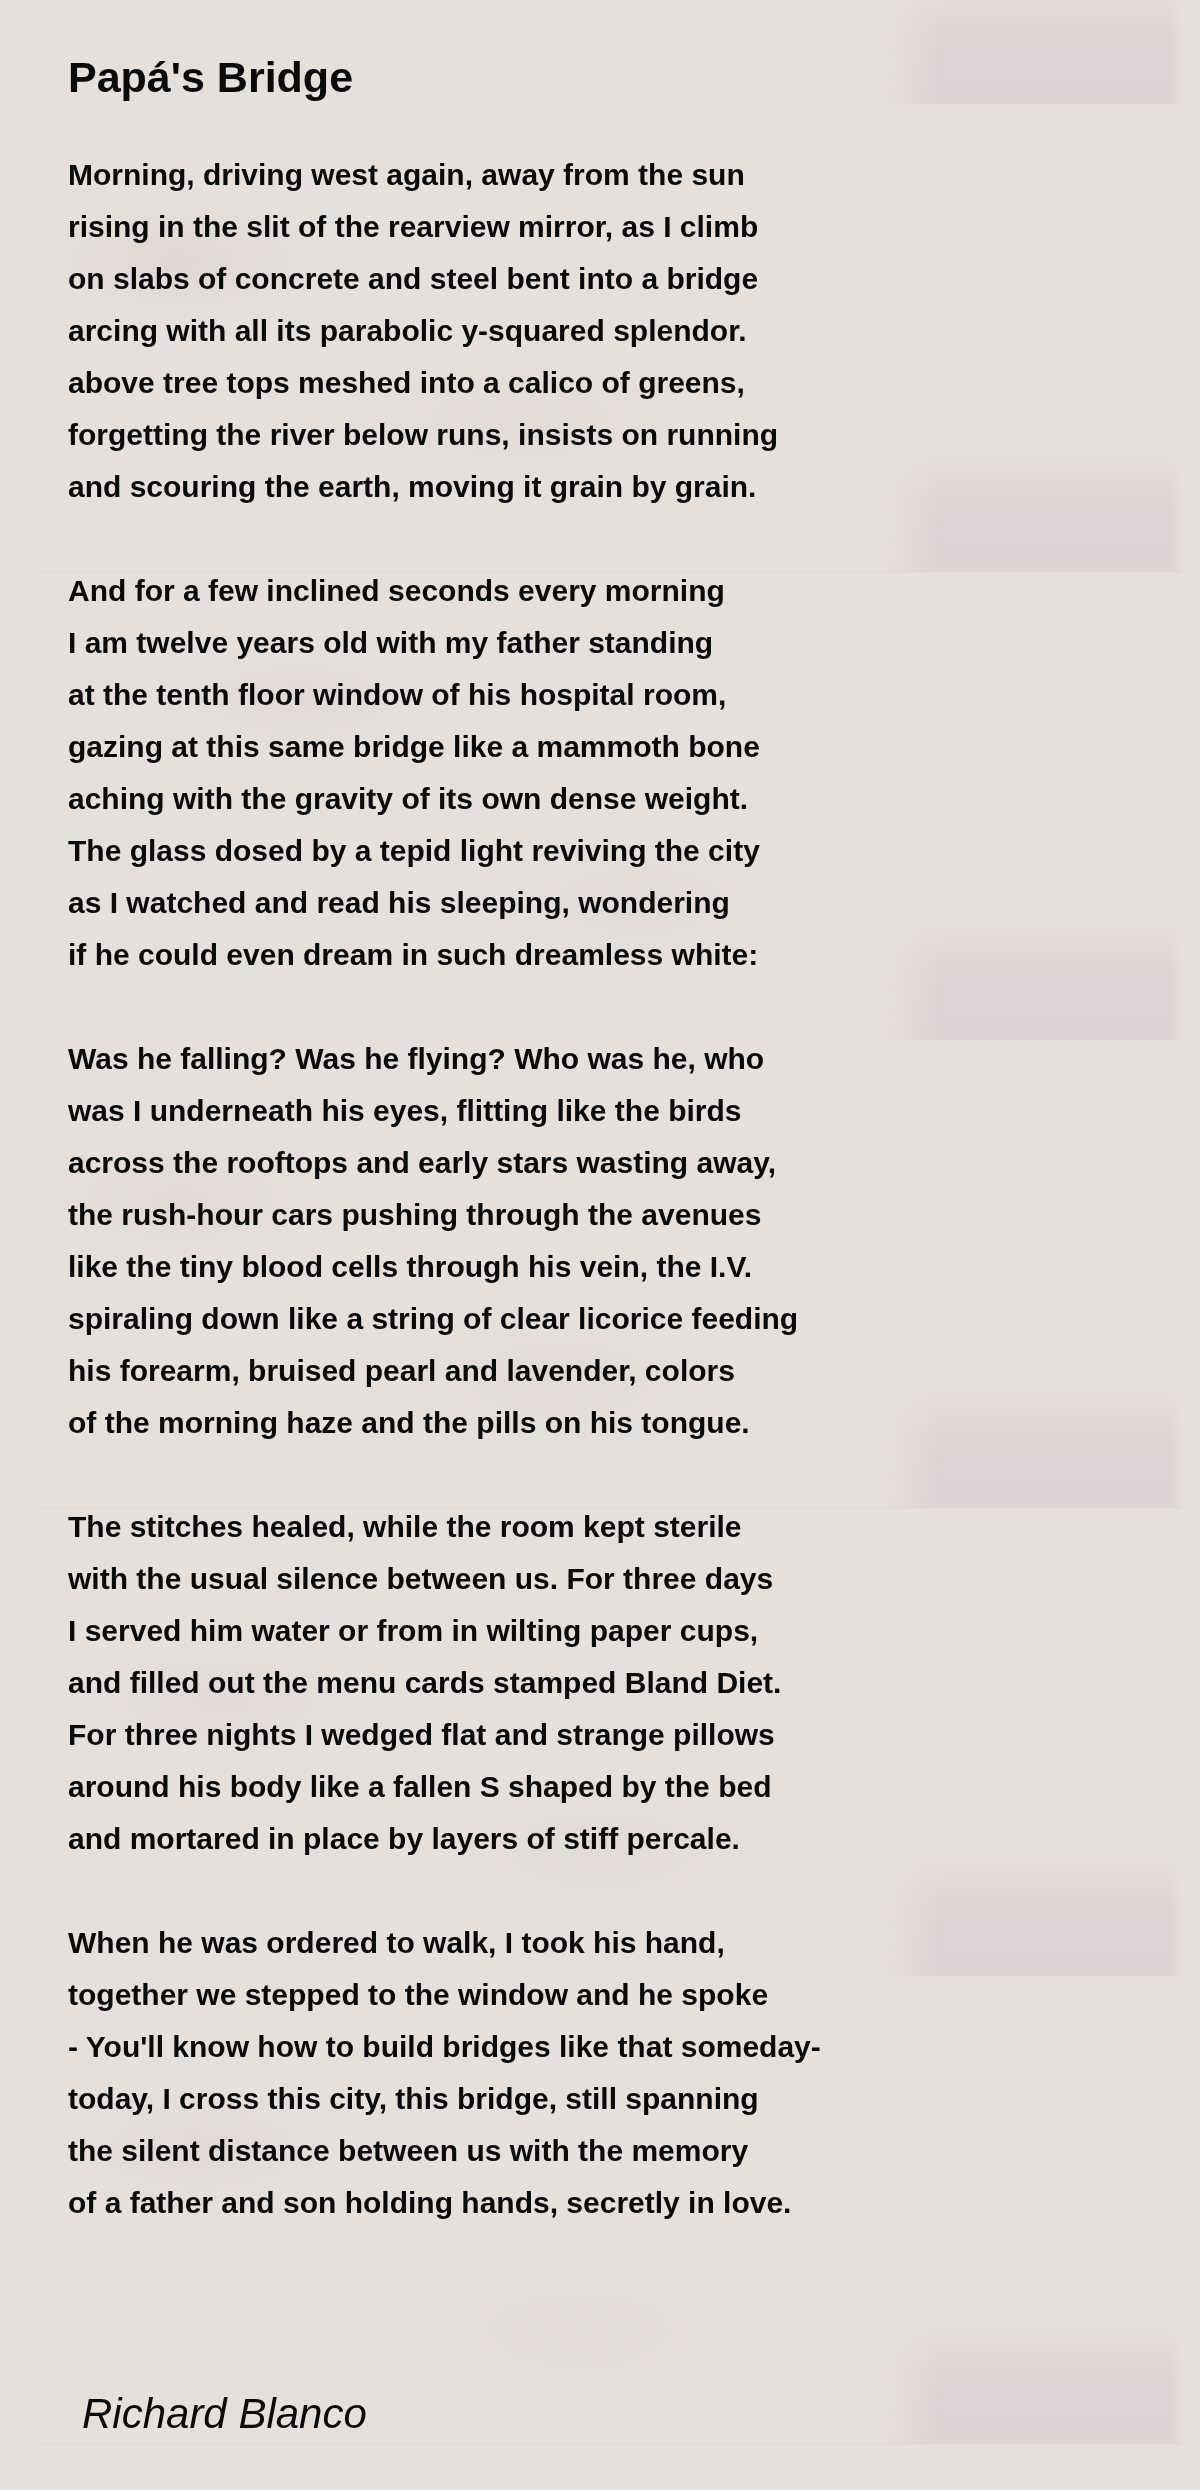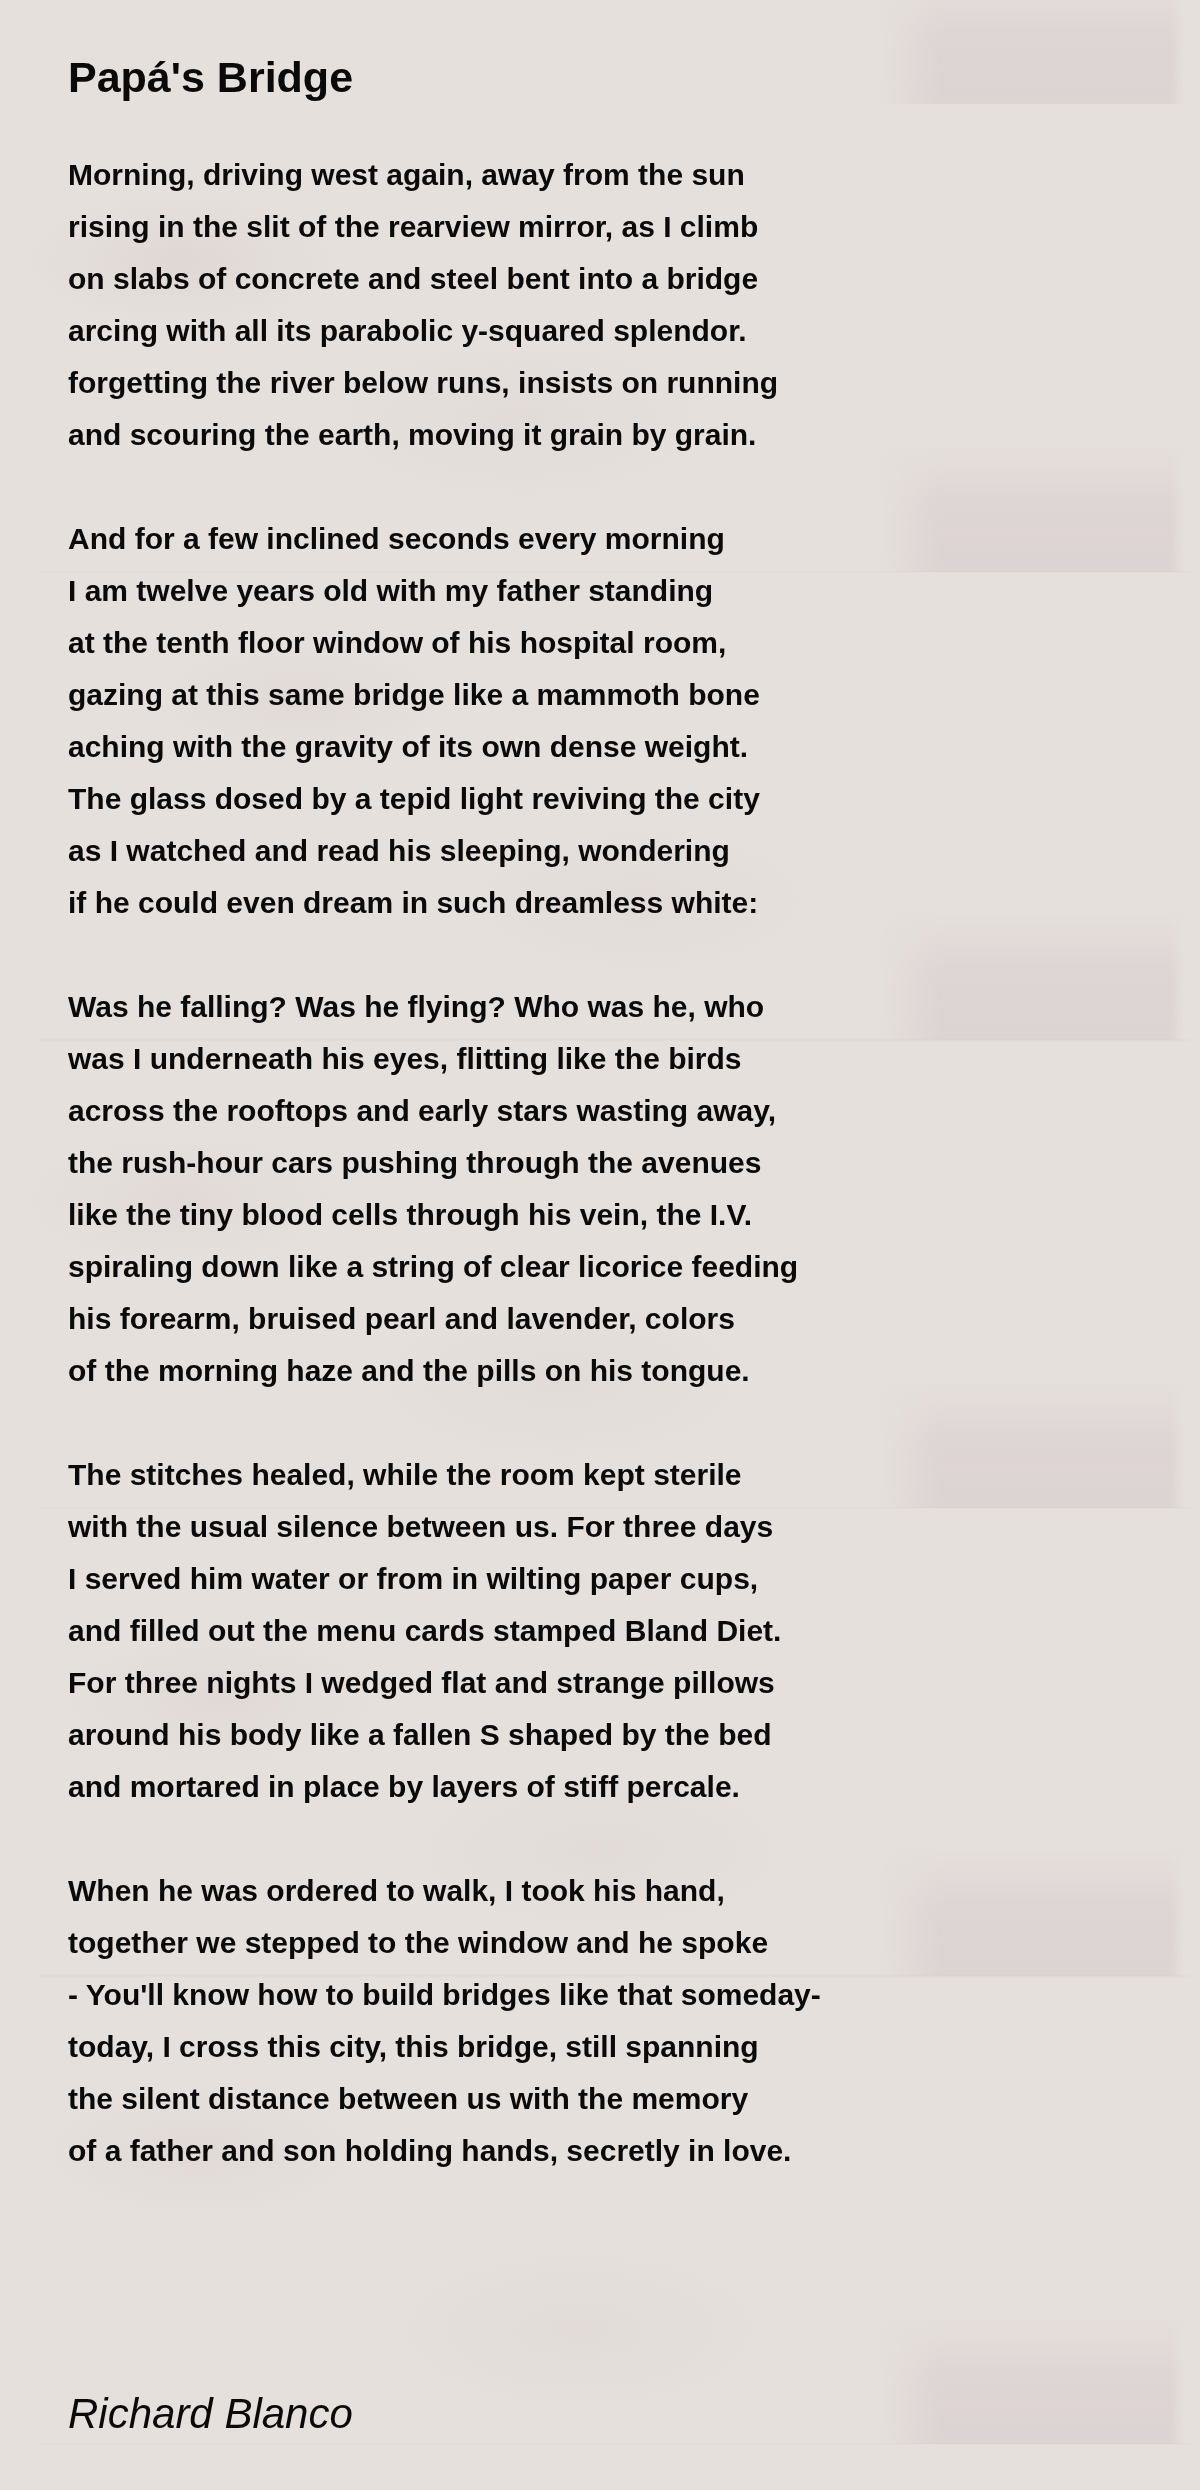--- a/index.html
+++ b/index.html
@@ -98,21 +98,21 @@
     .stanza:last-child {
       margin-bottom: 0;
     }
     .line {
       display: block;
       height: 52px;
       white-space: nowrap;
     }
     .author {
       position: absolute;
-      left: 68px;
+      left: 82px;
       top: 2390px;
       font-family: "Liberation Sans", sans-serif;
       font-style: italic;
       font-weight: normal;
       font-size: 42px;
       line-height: 48px;
       white-space: nowrap;
     }
   </style>
 </head>
@@ -124,20 +124,21 @@
 
 <main class="page">
   <h1 class="title">Papá's Bridge</h1>
 
   <div class="poem">
     <div class="stanza">
       <span class="line">Morning, driving west again, away from the sun</span>
       <span class="line">rising in the slit of the rearview mirror, as I climb</span>
       <span class="line">on slabs of concrete and steel bent into a bridge</span>
       <span class="line">arcing with all its parabolic y-squared splendor.</span>
+      <span class="line">above tree tops meshed into a calico of greens,</span>
       <span class="line">forgetting the river below runs, insists on running</span>
       <span class="line">and scouring the earth, moving it grain by grain.</span>
     </div>
     <div class="stanza">
       <span class="line">And for a few inclined seconds every morning</span>
       <span class="line">I am twelve years old with my father standing</span>
       <span class="line">at the tenth floor window of his hospital room,</span>
       <span class="line">gazing at this same bridge like a mammoth bone</span>
       <span class="line">aching with the gravity of its own dense weight.</span>
       <span class="line">The glass dosed by a tepid light reviving the city</span>

